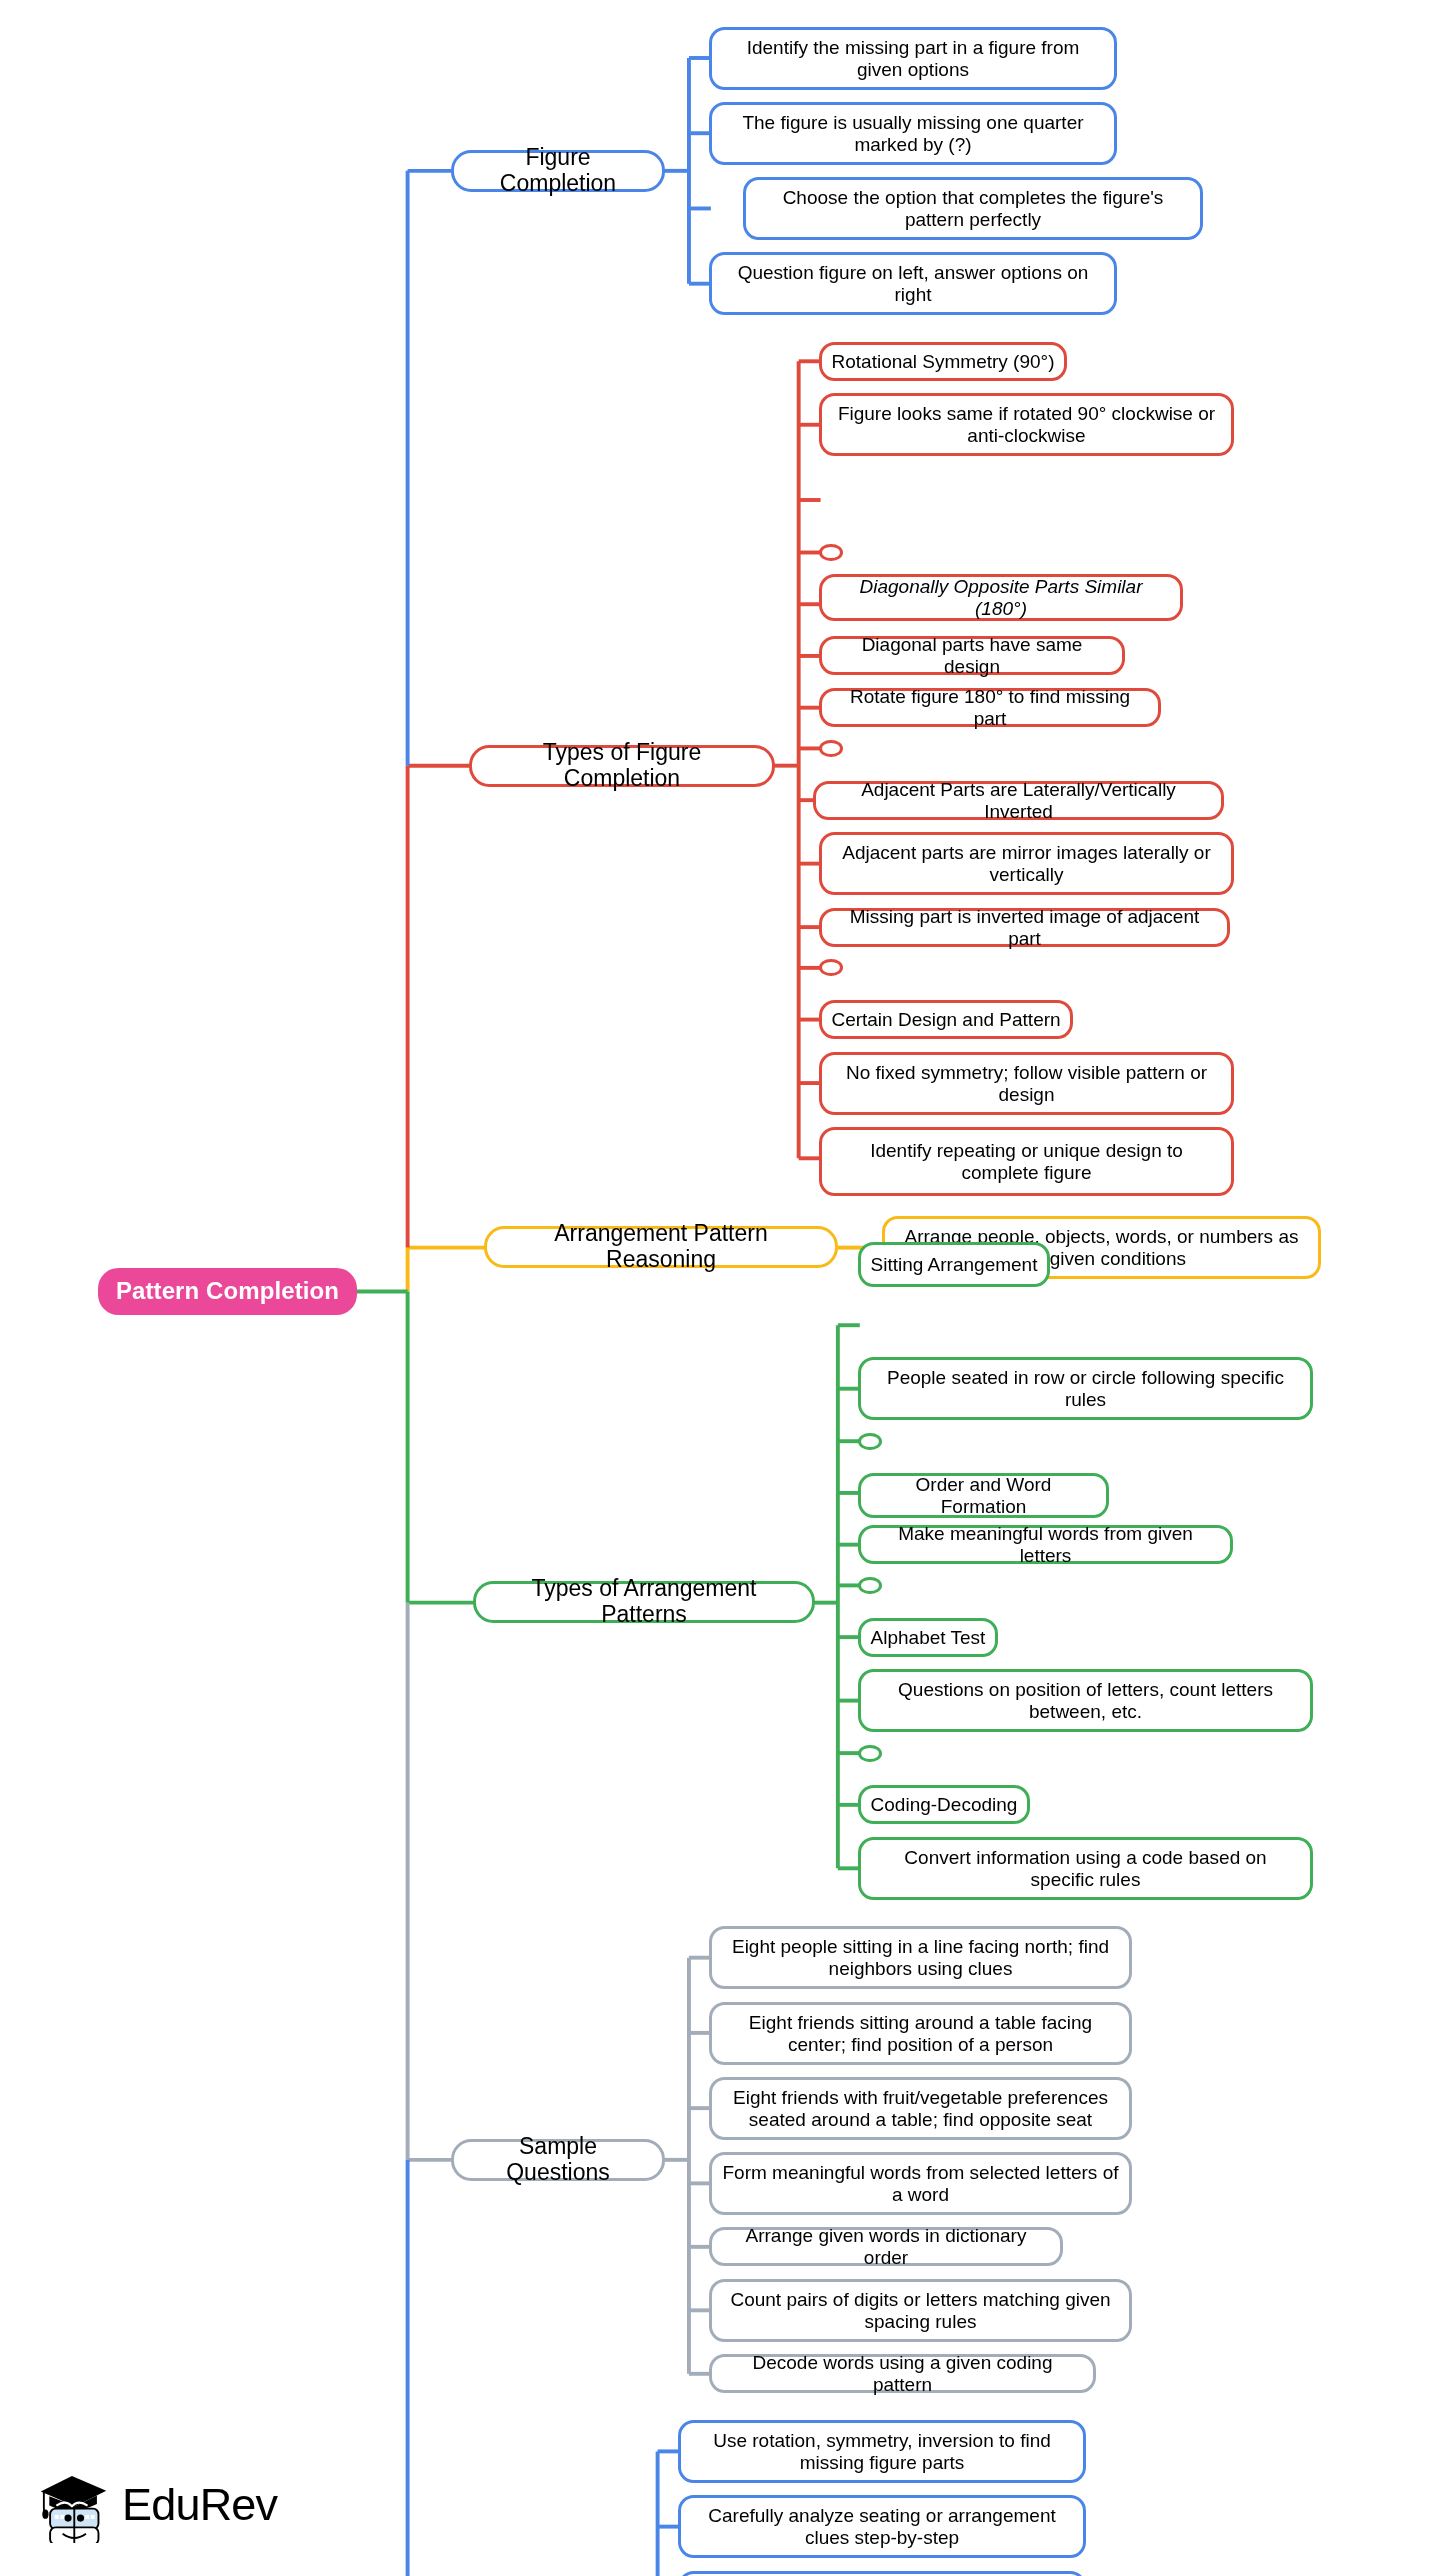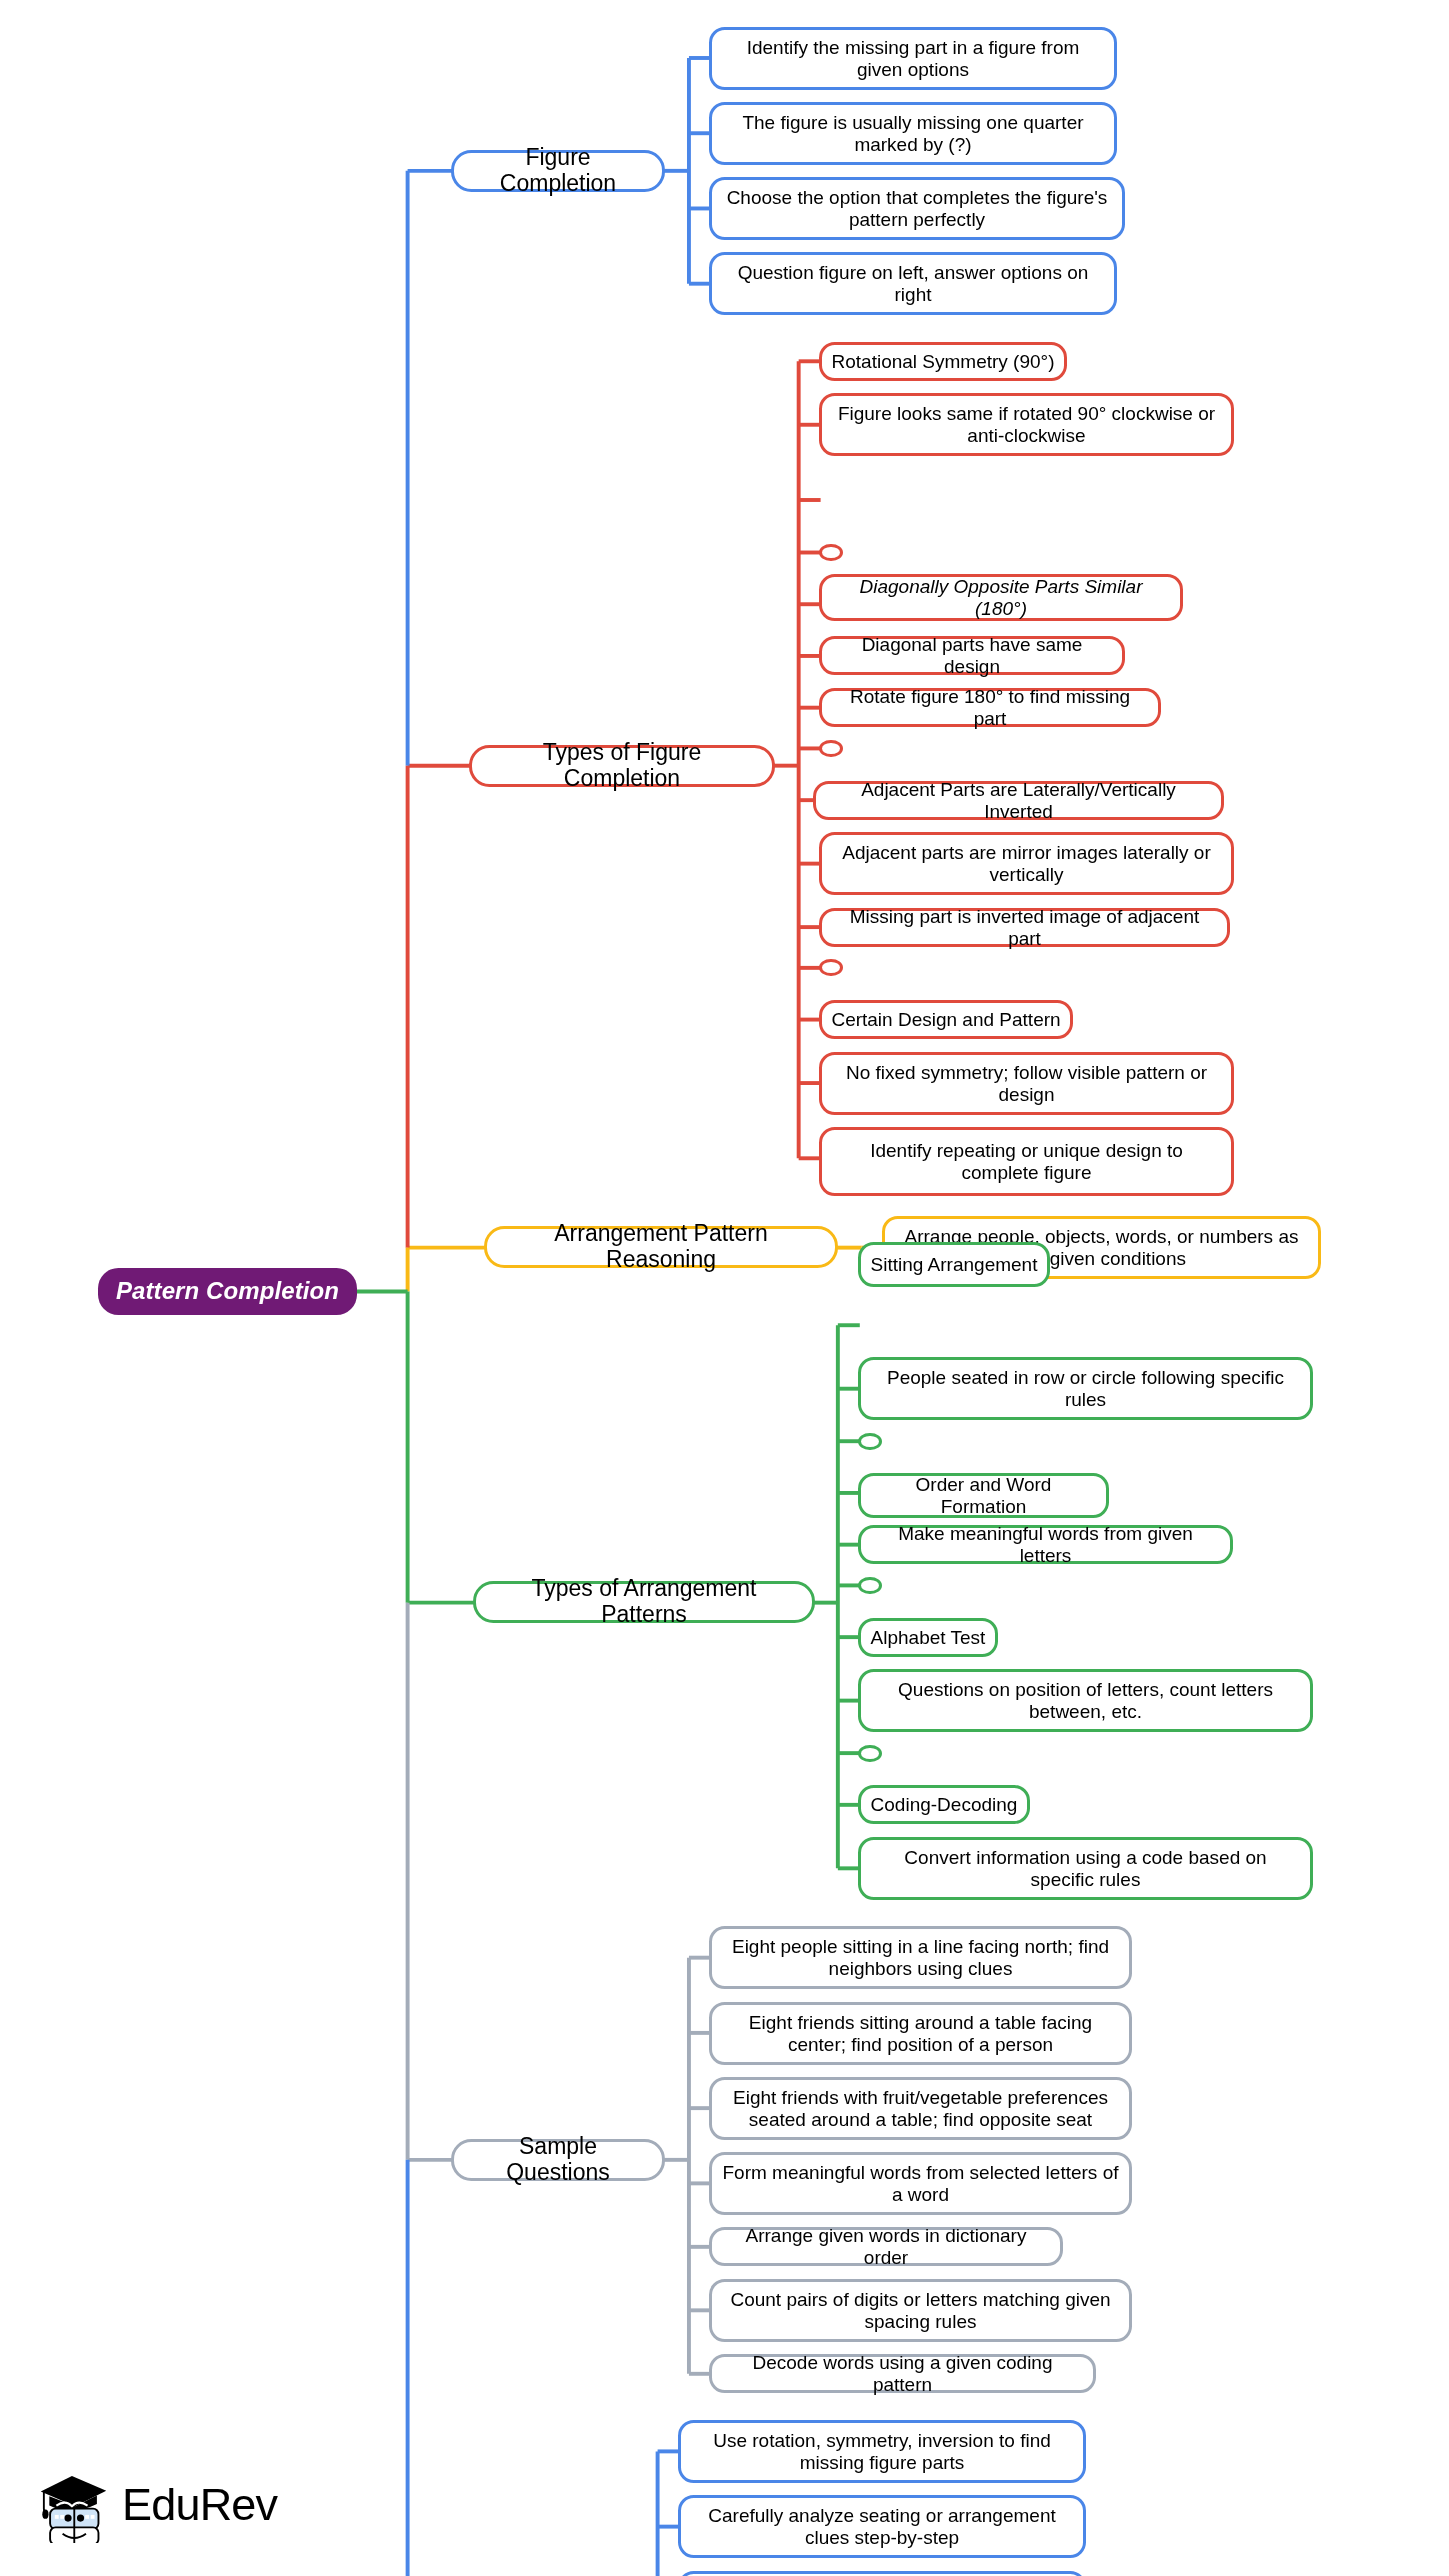--- a/index.html
+++ b/index.html
@@ -54,29 +54,28 @@
     border-style: solid;
     border-radius: 17px;
     text-align: center;
     color: #000000;
     line-height: 1.12;
     padding: 2.4px 11px;
   }
 
   
   .node.root {
-    background: #701a75;
+    background: #ec4899;
     border: none;
     border-radius: 20.4px;
     color: #ffffff;
     font-weight: bold;
     font-size: 24px;
     letter-spacing: 0.1px;
     padding: 0 15.7px;
-    font-style: italic;
   }
 
   
   .node.branch {
     border-width: 3.9px;
     border-radius: 20.4px;
     font-size: 23px;
     padding: 0 12.5px;
   }
 
@@ -193,21 +192,21 @@
       <path d="M453 1648 H520" stroke="#3fae56" stroke-width="5" fill="none"></path>
     </svg>
 
   <div id="nodes">
       <div class="node leaf" style="left: 709px; top: 27px; width: 408px; height: 63px; border-color: rgb(74, 134, 232);">
         <span>Identify the missing part in a figure from given options</span>
       </div>
       <div class="node leaf" style="left: 709px; top: 102px; width: 408px; height: 63px; border-color: rgb(74, 134, 232);">
         <span>The figure is usually missing one quarter marked by (?)</span>
       </div>
-      <div class="node leaf" style="left: 709px; top: 177px; width: 416px; height: 63px; border-color: rgb(74, 134, 232);">
+      <div class="node leaf" style="left: 743px; top: 177px; width: 460px; height: 63px; border-color: rgb(74, 134, 232);">
         <span>Choose the option that completes the figure's pattern perfectly</span>
       </div>
       <div class="node leaf" style="left: 709px; top: 252px; width: 408px; height: 63px; border-color: rgb(74, 134, 232);">
         <span>Question figure on left, answer options on right</span>
       </div>
       <div class="node branch" style="left: 451px; top: 150px; width: 214px; height: 42px; border-color: rgb(74, 134, 232);">
         <span>Figure Completion</span>
       </div>
       <div class="node leaf" style="left: 819px; top: 342px; width: 248px; height: 39px; border-color: rgb(224, 74, 60);">
         <span>Rotational Symmetry (90°)</span>

